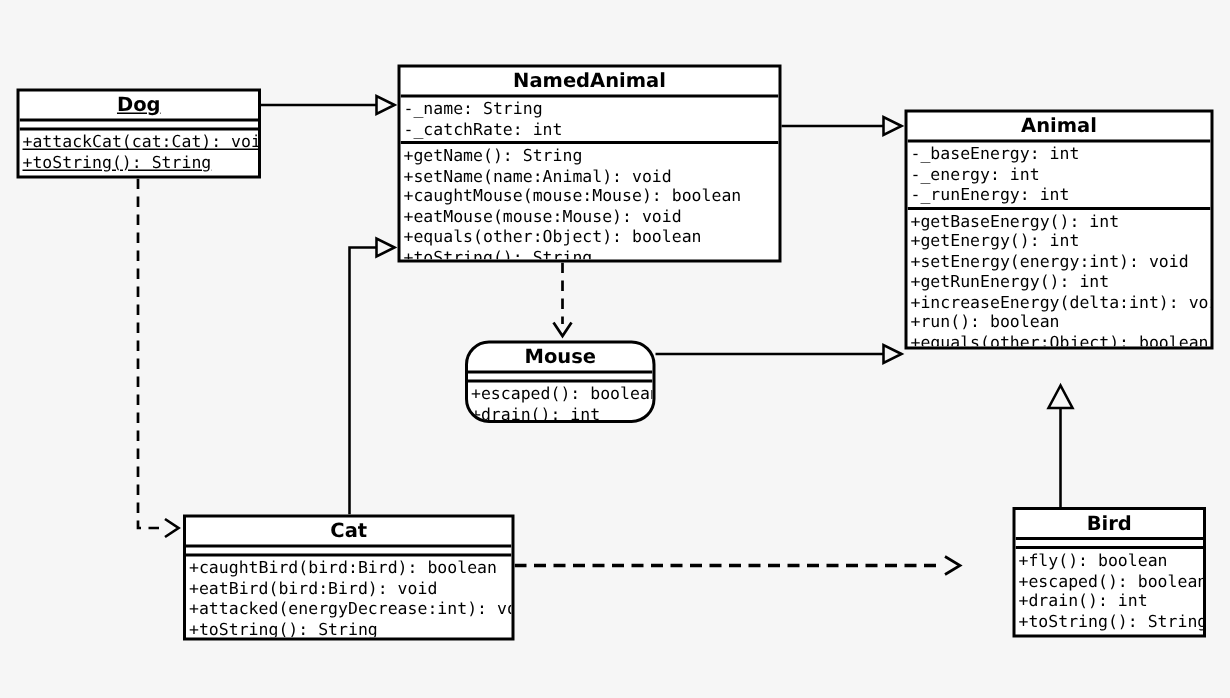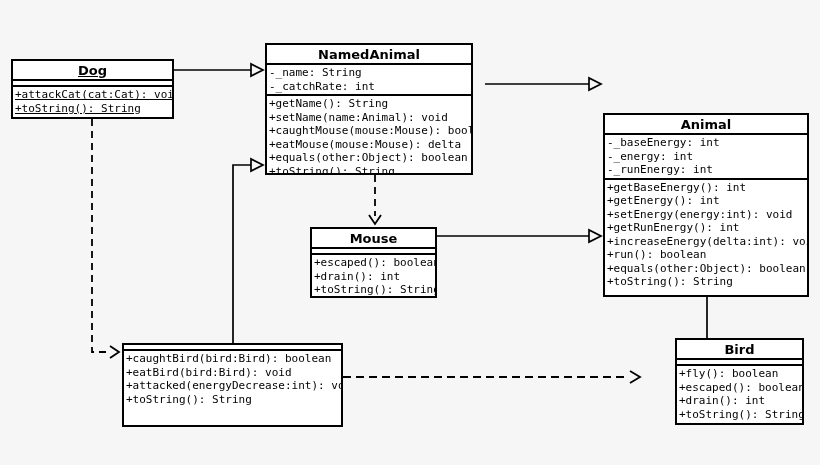--- a/index.html
+++ b/index.html
@@ -66,66 +66,67 @@
 
   <div class="uml-class" style="left:11px; top:59px; width:163px; height:60px;text-decoration:underline;">
     <div class="uml-title">Dog</div>
     <div class="uml-attrs empty"></div>
     <div class="uml-methods">
       <div class="uml-member">+attackCat(cat:Cat): void</div>
       <div class="uml-member">+toString(): String</div>
     </div>
   </div>
 
-  <div class="uml-class" style="left:265px; top:43px; width:208px; height:132px;">
+  <div class="uml-class" style="left:265px; top:43px; width:256px; height:132px;">
     <div class="uml-title">NamedAnimal</div>
     <div class="uml-attrs">
       <div class="uml-member">-_name: String</div>
       <div class="uml-member">-_catchRate: int</div>
     </div>
     <div class="uml-methods">
       <div class="uml-member">+getName(): String</div>
       <div class="uml-member">+setName(name:Animal): void</div>
       <div class="uml-member">+caughtMouse(mouse:Mouse): boolean</div>
-      <div class="uml-member">+eatMouse(mouse:Mouse): delta</div>
+      <div class="uml-member">+eatMouse(mouse:Mouse): void</div>
       <div class="uml-member">+equals(other:Object): boolean</div>
       <div class="uml-member">+toString(): String</div>
     </div>
   </div>
 
-  <div class="uml-class" style="left:603px; top:73px; width:206px; height:184px;margin-top:40px;">
+  <div class="uml-class" style="left:603px; top:73px; width:206px; height:160px;">
     <div class="uml-title">Animal</div>
     <div class="uml-attrs">
       <div class="uml-member">-_baseEnergy: int</div>
       <div class="uml-member">-_energy: int</div>
       <div class="uml-member">-_runEnergy: int</div>
     </div>
     <div class="uml-methods">
       <div class="uml-member">+getBaseEnergy(): int</div>
       <div class="uml-member">+getEnergy(): int</div>
       <div class="uml-member">+setEnergy(energy:int): void</div>
       <div class="uml-member">+getRunEnergy(): int</div>
       <div class="uml-member">+increaseEnergy(delta:int): void</div>
       <div class="uml-member">+run(): boolean</div>
       <div class="uml-member">+equals(other:Object): boolean</div>
       <div class="uml-member">+toString(): String</div>
     </div>
   </div>
 
-  <div class="uml-class" style="left:310px; top:227px; width:127px; height:71px;">
+  <div class="uml-class" style="left:310px; top:227px; width:127px; height:55px;border-radius:16px;">
     <div class="uml-title">Mouse</div>
     <div class="uml-attrs empty"></div>
     <div class="uml-methods">
       <div class="uml-member">+escaped(): boolean</div>
       <div class="uml-member">+drain(): int</div>
       <div class="uml-member">+toString(): String</div>
     </div>
   </div>
 
   <div class="uml-class" style="left:122px; top:343px; width:221px; height:84px;">
+    <div class="uml-title">Cat</div>
     <div class="uml-attrs empty"></div>
     <div class="uml-methods">
       <div class="uml-member">+caughtBird(bird:Bird): boolean</div>
       <div class="uml-member">+eatBird(bird:Bird): void</div>
       <div class="uml-member">+attacked(energyDecrease:int): void</div>
       <div class="uml-member">+toString(): String</div>
     </div>
   </div>
 
   <div class="uml-class" style="left:643px; top:338px; width:129px; height:87px;margin-left:32px;">

